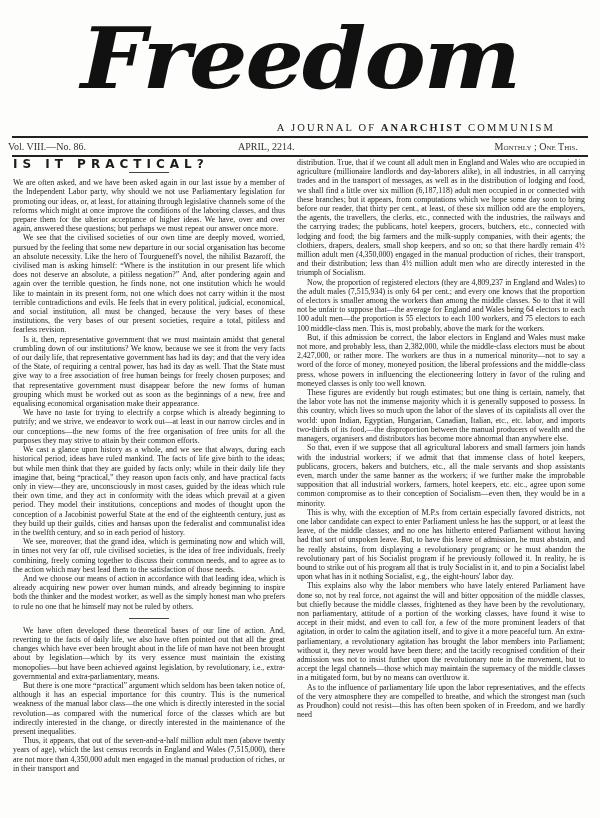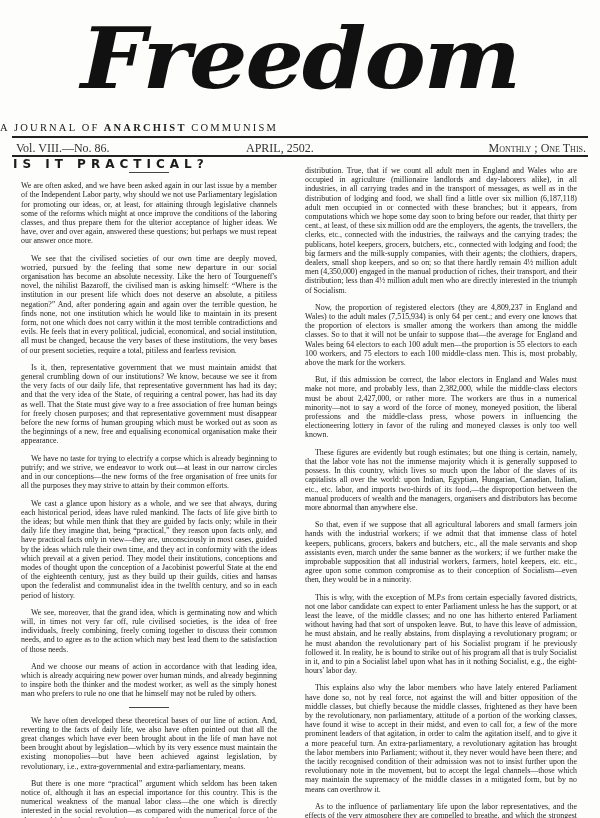--- a/index.html
+++ b/index.html
@@ -1,48 +1,48 @@
 <!DOCTYPE html>
 <html><head>
 <meta charset="utf-8">
 <style>
   html, body { margin:0; padding:0; background:#fdfdfb; }
   body { width:600px; height:818px; overflow:hidden; position:relative; font-family:"DejaVu Serif", serif; color:#1a1a1a; }
   .masthead { position:absolute; left:0; top:0; width:600px; height:115px;padding-left:8px; }
   .masthead-title { position:absolute; left:10px; top:16px; width:580px; text-align:center;
     font-family:"DejaVu Serif", serif; font-weight:bold; font-size:92px; line-height:92px; letter-spacing:-2px; color:#111;
     transform:scaleY(0.92); transform-origin:top center; font-style:italic; }
-  .masthead-sub { position:absolute; left:0; top:122px; width:555px; text-align:left; font-family:"Liberation Serif", serif; font-size:10.5px; letter-spacing:2.2px; color:#222; }
+  .masthead-sub { position:absolute; left:0; top:122px; width:555px; text-align:right; font-family:"Liberation Serif", serif; font-size:10.5px; letter-spacing:2.2px; color:#222; }
   .masthead-sub b { font-weight:bold; }
   .rule { position:absolute; left:12px; width:576px; background:#222; }
-  .issue-bar { position:absolute; left:16px; top:141px; width:570px; height:12px; font-family:"Liberation Serif", serif; font-size:12px; color:#333; }
+  .issue-bar { position:absolute; left:8px; top:141px; width:570px; height:12px; font-family:"Liberation Serif", serif; font-size:10px; color:#333; }
   .issue-bar span { position:absolute; top:0; }
   .col { position:absolute; top:160px; font-family:"Liberation Serif", serif; font-size:7.9px; line-height:9.2px; text-align:justify; color:#1c1c1c; }
   .col-left { left:13px; width:272px; }
   .col-right { left:297px; width:288px; top:158px; }
   .article-title { font-family:"DejaVu Sans", sans-serif; font-weight:bold; font-size:12px; letter-spacing:5px; margin:0 0 3px 0; }
   .title-rule { width:40px; height:1px; background:#444; margin:0 auto 5px auto; }
   .sep-rule { width:40px; height:1px; background:#444; margin:7px auto 7px auto; }
-  p { margin:8px; text-indent:10px; }
+  p { margin:0; text-indent:10px; }
   p.first { text-indent:0; }
 </style>
 </head>
 <body>
 
 <div class="masthead">
   <div class="masthead-title">Freedom</div>
 </div>
 <div class="masthead-sub">
   <span>A JOURNAL OF</span><b> ANARCHIST </b><span>COMMUNISM</span>
 </div>
 
 <div class="rule" style="top:136px;height:1.5px;"></div>
 <div class="issue-bar">
   <span style="left:0;">Vol. VIII.—No. 86.</span>
-  <span style="left:230px;">APRIL, 2502.</span>
+  <span style="left:230px;">APRIL, 2214.</span>
   <span style="right:0;font-variant:small-caps;">Monthly ; One This.</span>
 </div>
 <div class="rule" style="top:155px;height:1.5px;"></div>
 
 <div class="col col-left">
   <div class="article-title">IS IT PRACTICAL?</div>
   <div class="title-rule"></div>
   <p class="first">We are often asked, and we have been asked again in our last issue by a member of the Independent Labor party, why should we not use Parliamentary legislation for promoting our ideas, or, at least, for attaining through legislative channels some of the reforms which might at once improve the conditions of the laboring classes, and thus prepare them for the ulterior acceptance of higher ideas. We have, over and over again, answered these questions; but perhaps we must repeat our answer once more.</p>
   <p>We see that the civilised societies of our own time are deeply moved, worried, pursued by the feeling that some new departure in our social organisation has become an absolute necessity. Like the hero of Tourgueneff's novel, the nihilist Bazaroff, the civilised man is asking himself: “Where is the institution in our present life which does not deserve an absolute, a pitiless negation?” And, after pondering again and again over the terrible question, he finds none, not one institution which he would like to maintain in its present form, not one which does not carry within it the most terrible contradictions and evils. He feels that in every political, judicial, economical, and social institution, all must be changed, because the very bases of these institutions, the very bases of our present societies, require a total, pitiless and fearless revision.</p>
   <p>Is it, then, representative government that we must maintain amidst that general crumbling down of our institutions? We know, because we see it from the very facts of our daily life, that representative government has had its day; and that the very idea of the State, of requiring a central power, has had its day as well. That the State must give way to a free association of free human beings for freely chosen purposes; and that representative government must disappear before the new forms of human grouping which must be worked out as soon as the beginnings of a new, free and equalising economical organisation make their appearance.</p>

